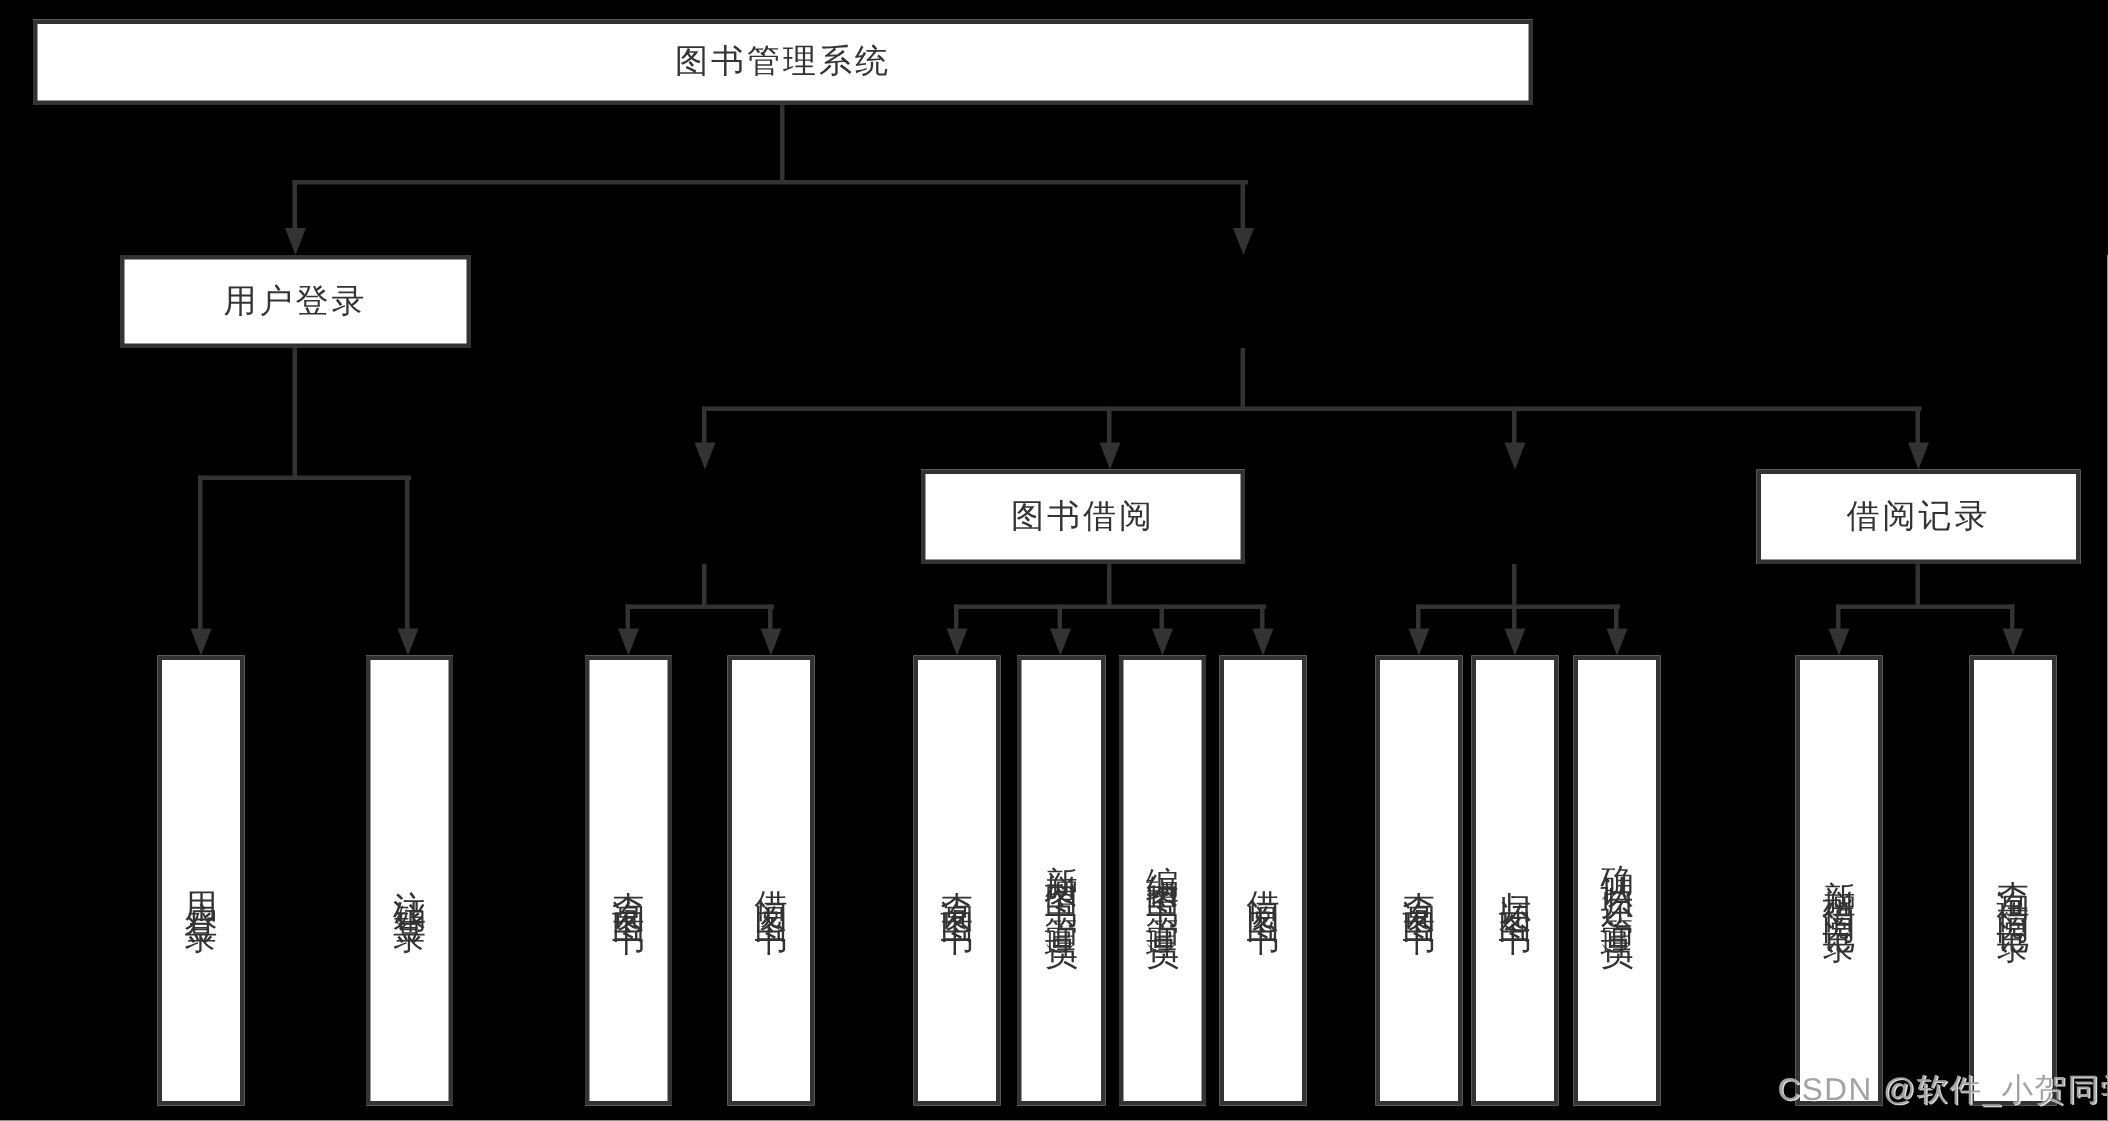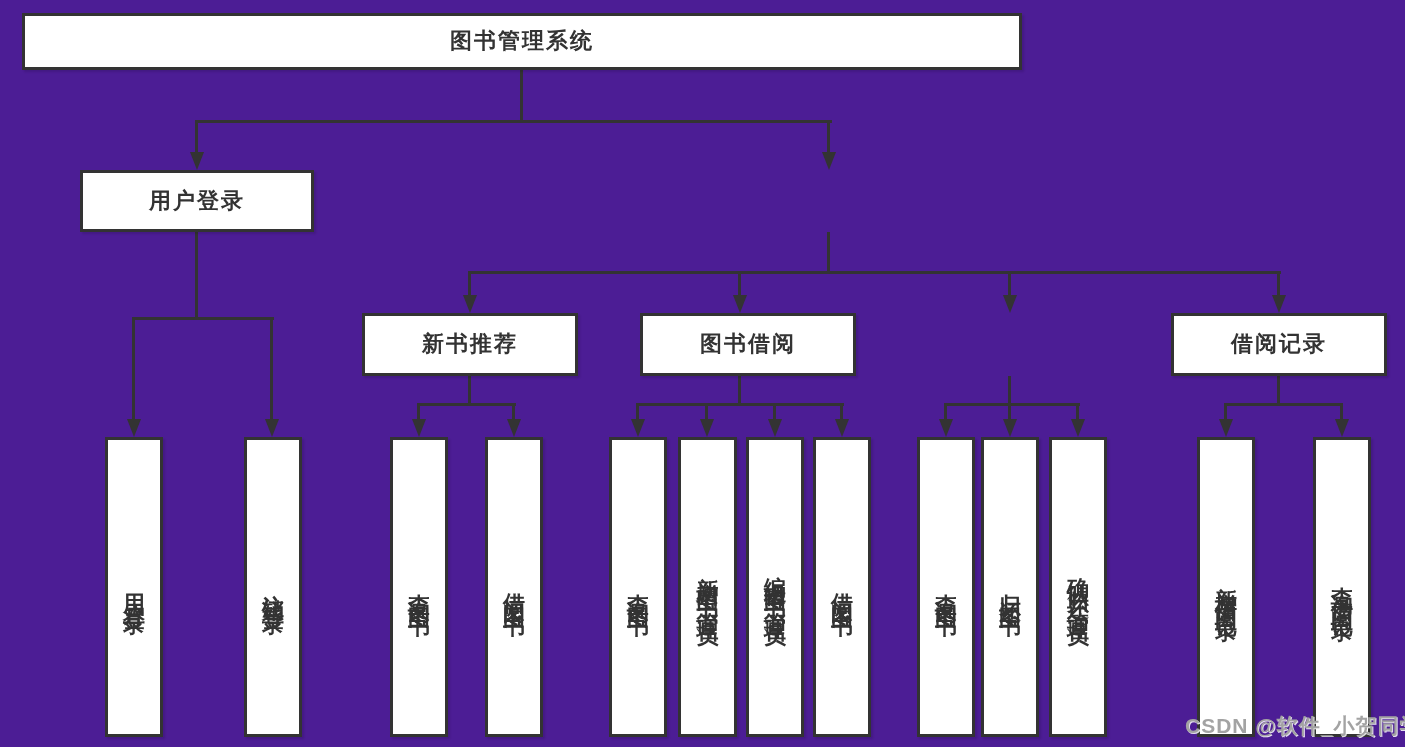--- a/index.html
+++ b/index.html
@@ -5,23 +5,22 @@
   html, body {
     margin: 0;
     padding: 0;
     background: #ffffff;
     font-family: "Liberation Sans", "DejaVu Sans", sans-serif;
   }
   #canvas {
     position: relative;
     width: 1405px;
     height: 747px;
-    background: #4c1d95;
+    background: #000000;
     overflow: hidden;
-    font-weight: bold;
   }
   
   .ln {
     position: absolute;
     background: #333333;
   }
   
   .ar {
     position: absolute;
     width: 0;
@@ -128,23 +127,22 @@
   <div class="ln" style="left:1224px;top:403px;width:3px;height:17px"></div>
   <div class="ar" style="left:1219px;top:419px"></div>
   <div class="ln" style="left:1340px;top:403px;width:3px;height:17px"></div>
   <div class="ar" style="left:1335px;top:419px"></div>
 
   <div class="node" style="left:22px;top:13px;width:1000px;height:57px">图书管理系统</div>
 
   <div class="node" style="left:80px;top:170px;width:234px;height:62px">用户登录</div>
 
 
-  <div class="node" style="left:362px;top:313px;width:216px;height:63px">新书推荐</div>
 
-  <div class="node" style="left:640px;top:313px;width:216px;height:63px">图书借阅</div>
+  <div class="node" style="left:614px;top:313px;width:216px;height:63px">图书借阅</div>
 
 
   <div class="node" style="left:1171px;top:313px;width:216px;height:63px">借阅记录</div>
 
   <div class="node v" style="left:105px;top:437px;width:58px;height:300px">用户登录</div>
   <div class="node v" style="left:244px;top:437px;width:58px;height:300px">注销登录</div>
 
   <div class="node v" style="left:390px;top:437px;width:58px;height:300px">查询图书</div>
   <div class="node v" style="left:485px;top:437px;width:58px;height:300px">借阅图书</div>
 

